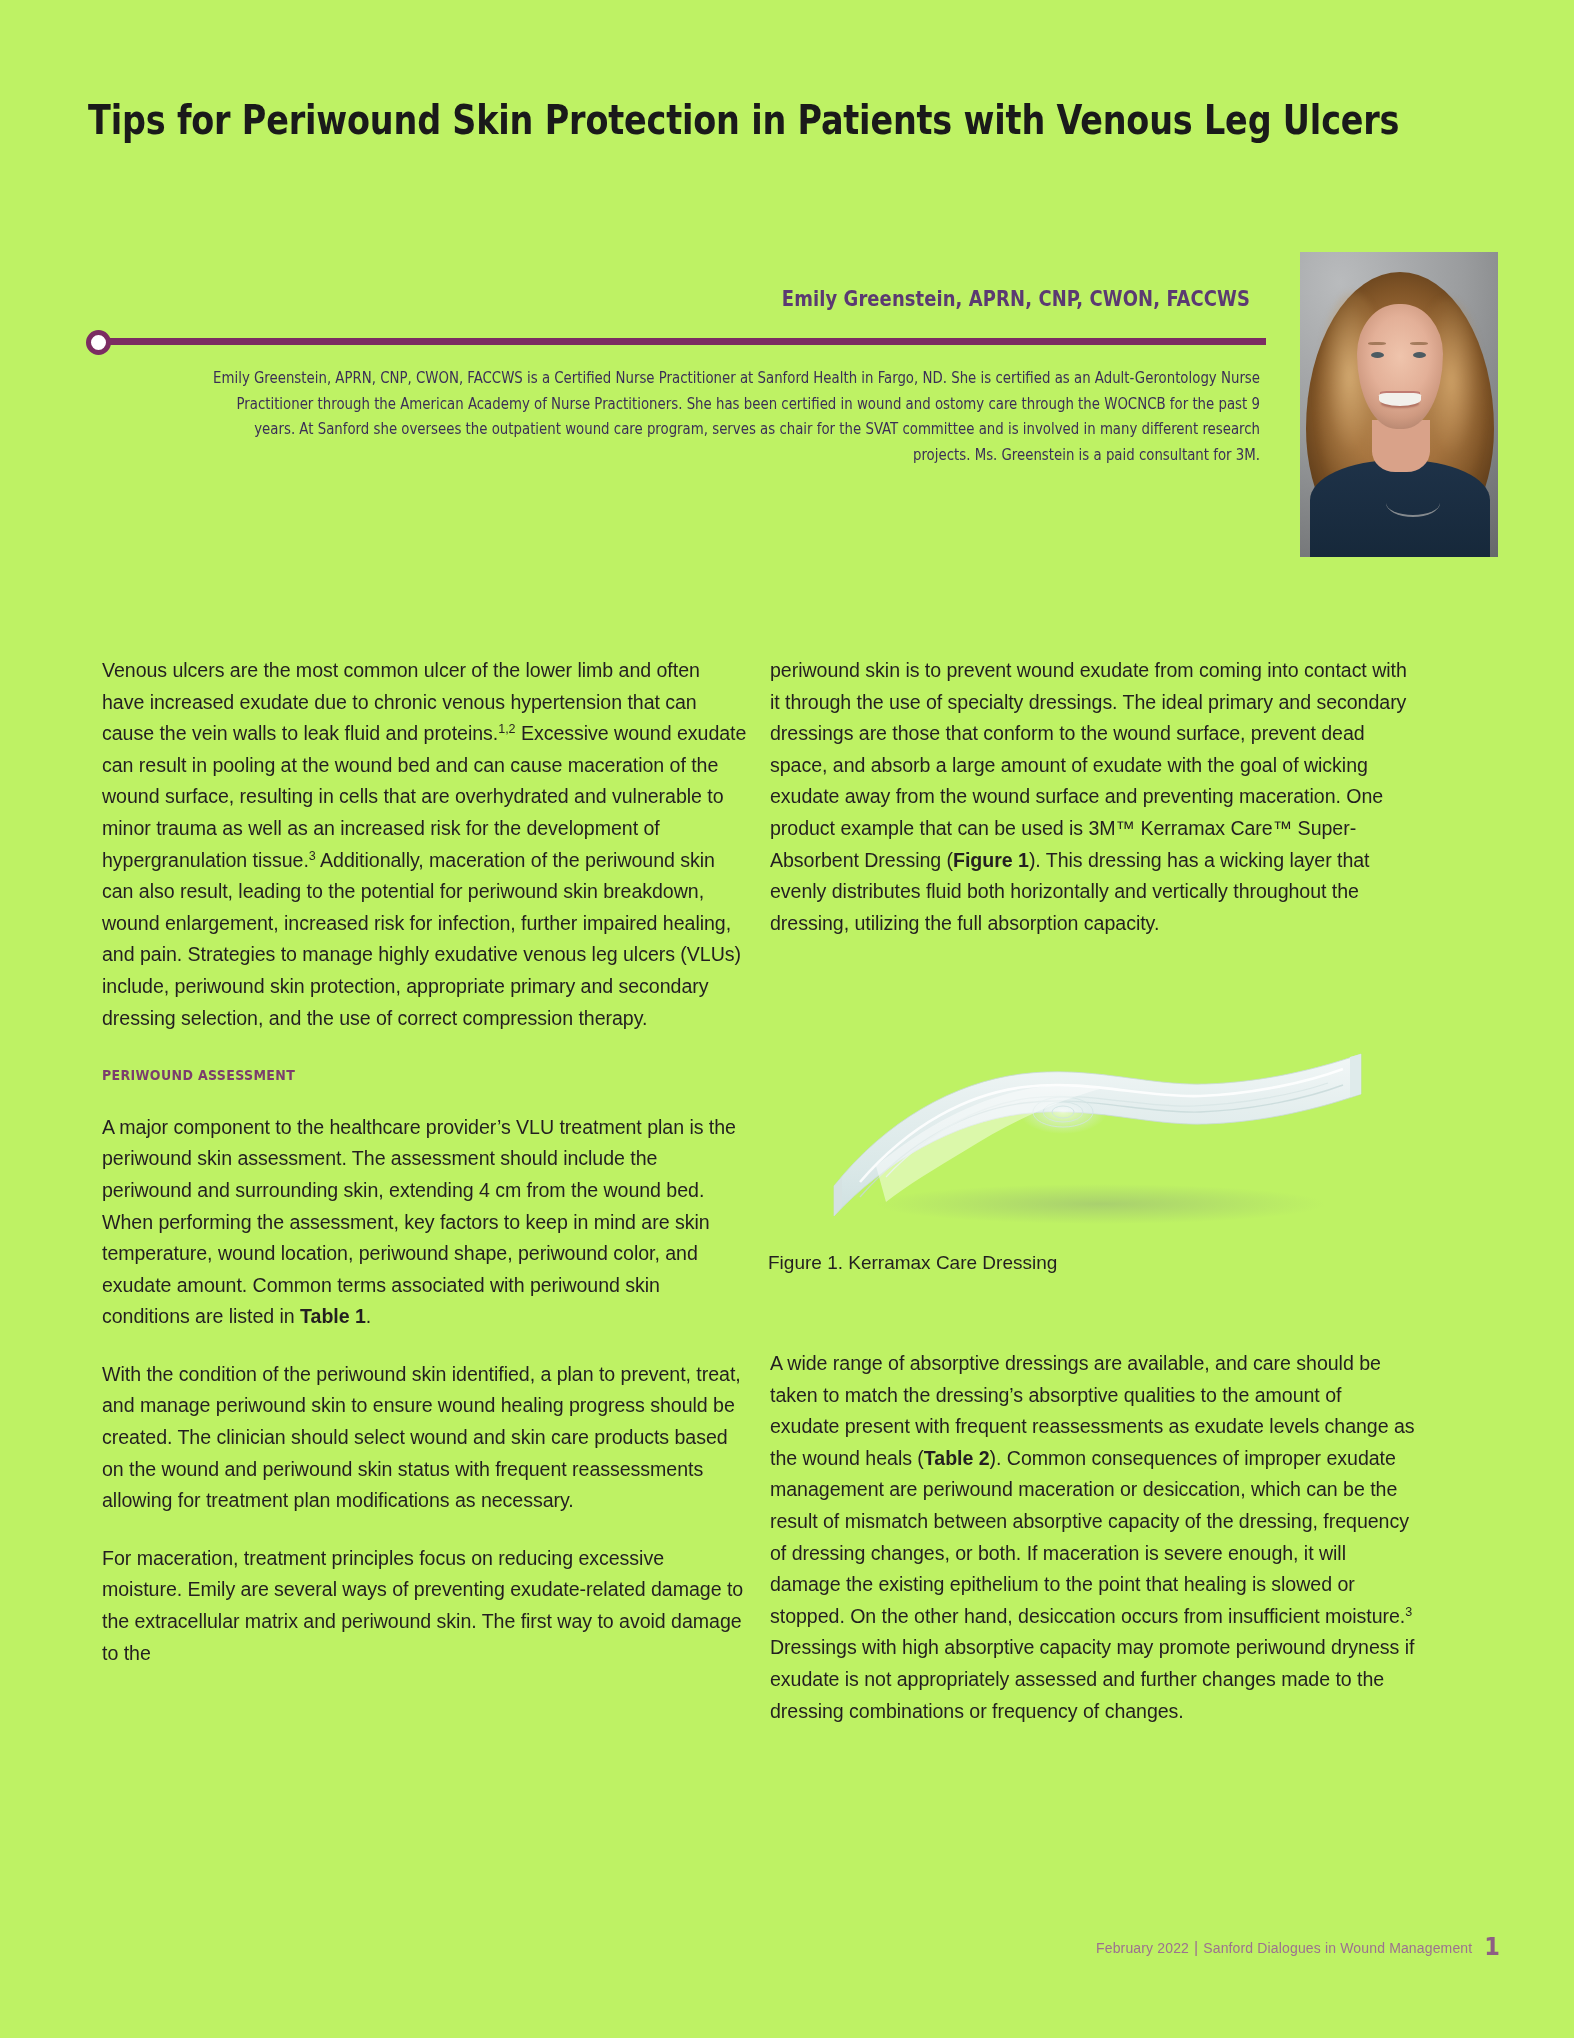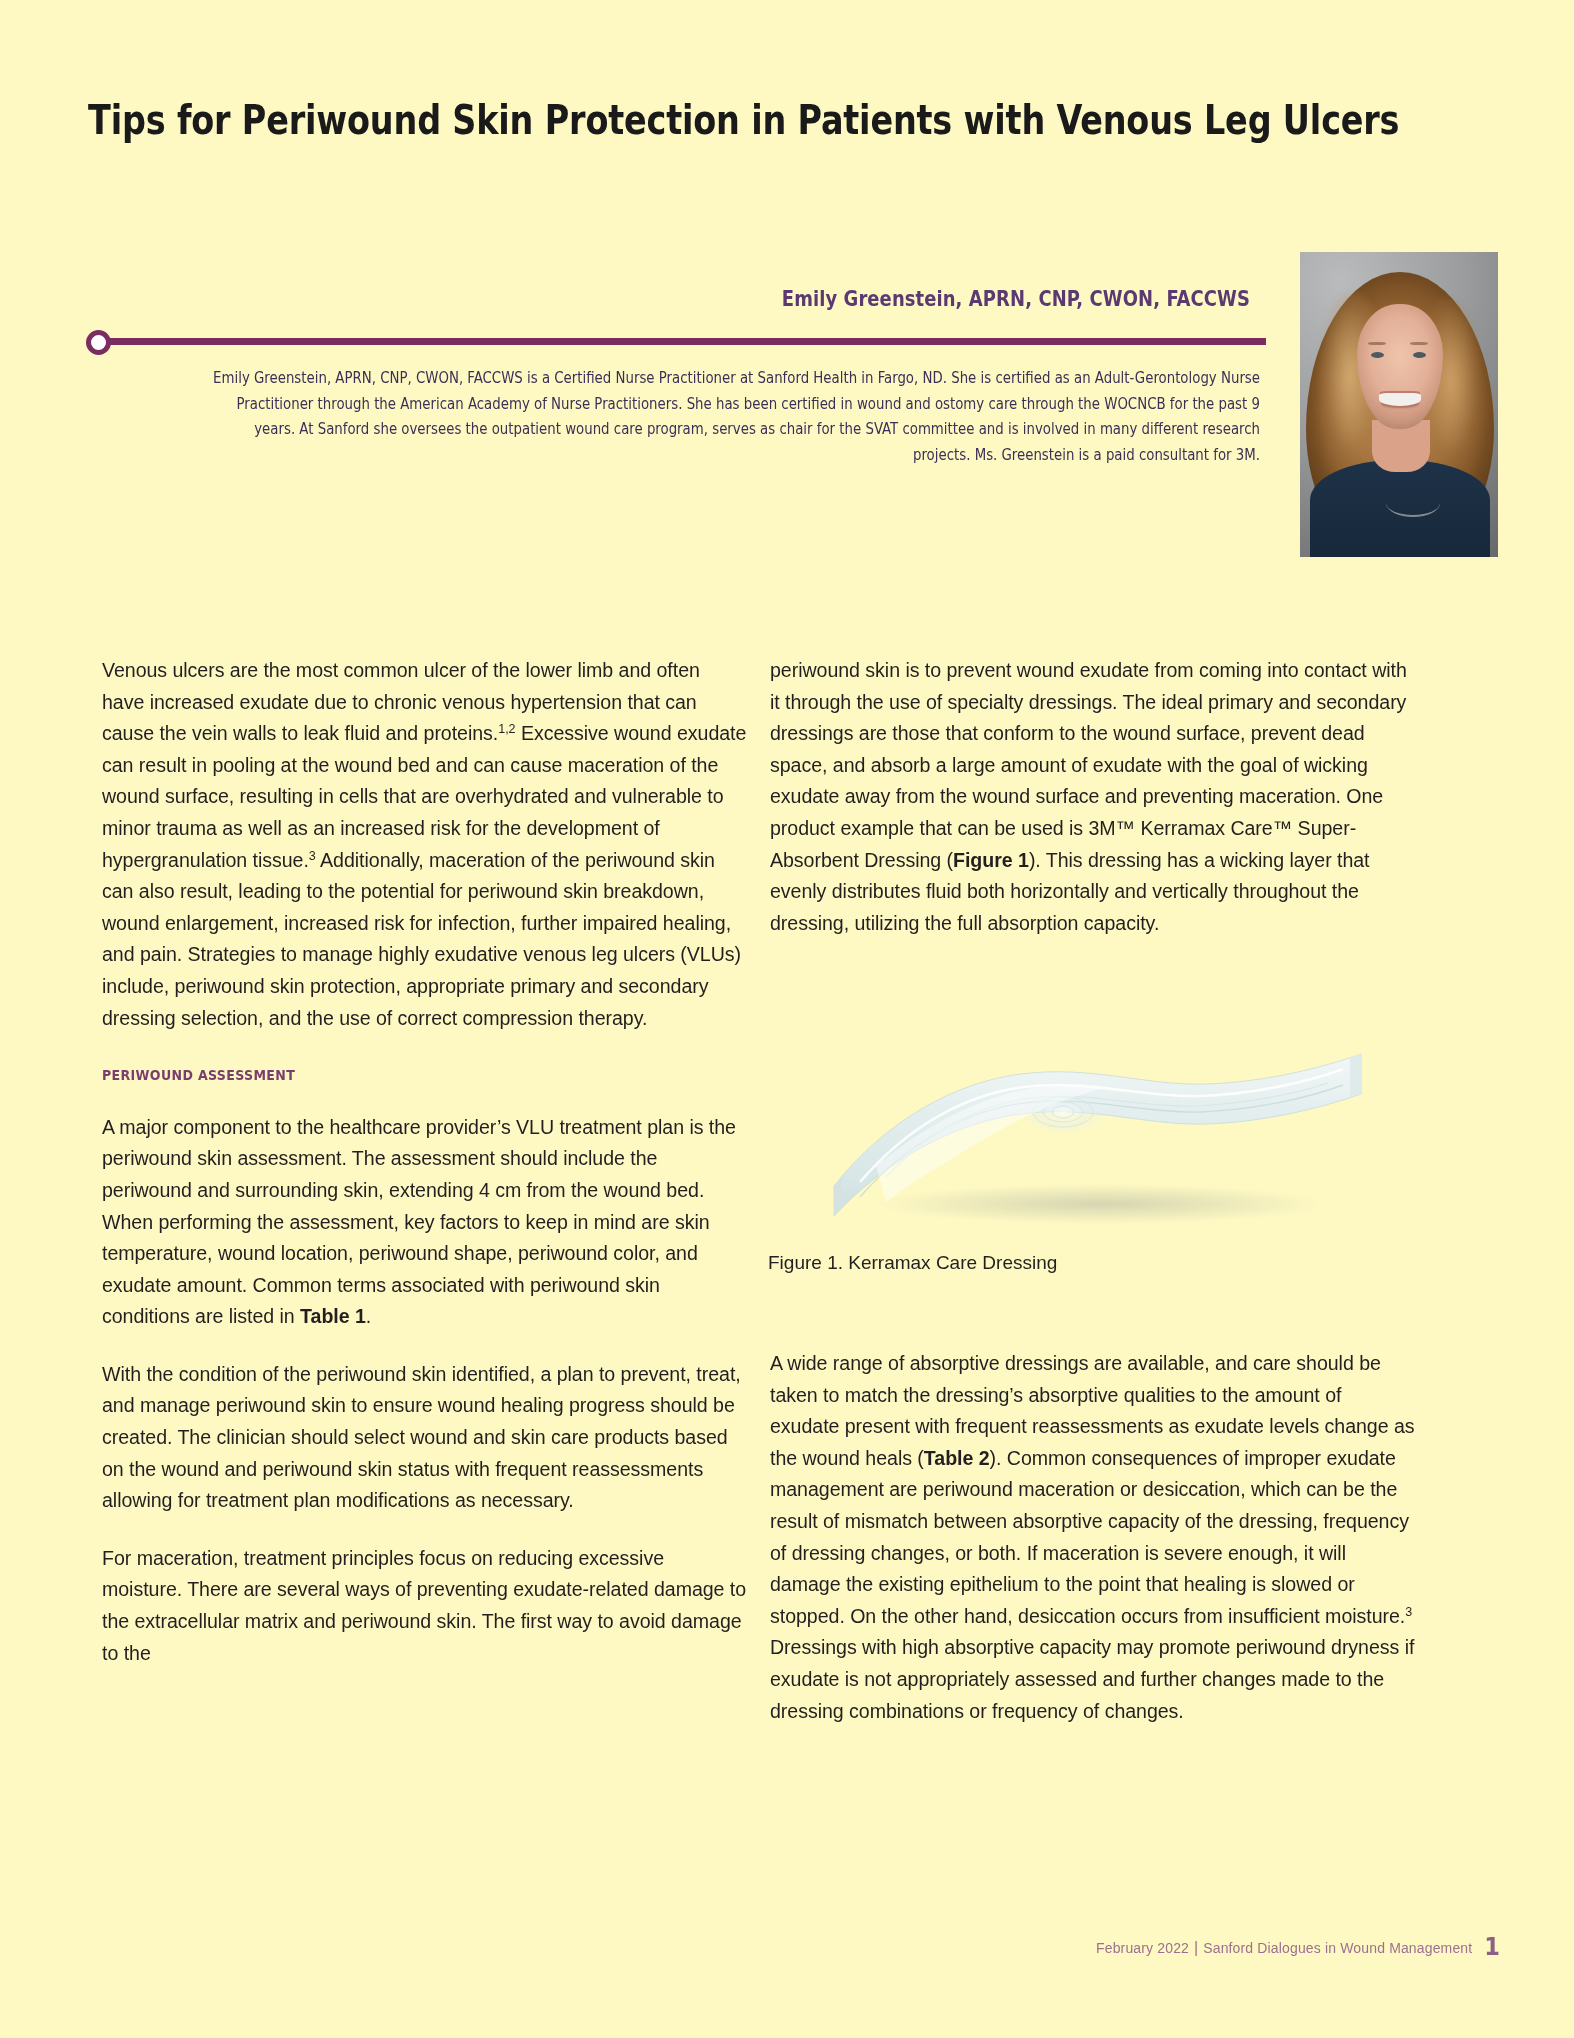--- a/index.html
+++ b/index.html
@@ -12,21 +12,21 @@
     height: 2038px;
     font-family: "Liberation Sans", sans-serif;
     color: #231f20;
     position: relative;
     overflow: hidden;
   }
 
   .page {
     position: absolute;
     inset: 0;
-    background: #fef9c3;
+    background: #bef264;
   }
 
   
   .doc-title {
     position: absolute;
     left: 88px;
     top: 96px;
     width: 1410px;
     font-family: "Liberation Sans Narrow", "DejaVu Sans Condensed", "Liberation Sans", sans-serif;
     font-weight: bold;
@@ -335,21 +335,21 @@
   <div class="col col-left">
     <p><span>Venous ulcers are the most common ulcer of the lower limb and often have increased exudate due to chronic venous hypertension that can cause the vein walls to leak fluid and proteins.</span><sup>1,2</sup><span> Excessive wound exudate can result in pooling at the wound bed and can cause maceration of the wound surface, resulting in cells that are overhydrated and vulnerable to minor trauma as well as an increased risk for the development of hypergranulation tissue.</span><sup>3</sup><span> Additionally, maceration of the periwound skin can also result, leading to the potential for periwound skin breakdown, wound enlargement, increased risk for infection, further impaired healing, and pain. Strategies to manage highly exudative venous leg ulcers (VLUs) include, periwound skin protection, appropriate primary and secondary dressing selection, and the use of correct compression therapy.</span></p>
 
     <div class="sec-head">PERIWOUND ASSESSMENT</div>
 
     <p><span>A major component to the healthcare provider’s VLU treatment plan is the periwound skin assessment. The assessment should include the periwound and surrounding skin, extending 4 cm from the wound bed. When performing the assessment, key factors to keep in mind are skin temperature, wound location, periwound shape, periwound color, and exudate amount. Common terms associated with periwound skin conditions are listed in </span><b>Table 1</b><span>.</span></p>
 
 
     <p>With the condition of the periwound skin identified, a plan to prevent, treat, and manage periwound skin to ensure wound healing progress should be created. The clinician should select wound and skin care products based on the wound and periwound skin status with frequent reassessments allowing for treatment plan modifications as necessary.</p>
 
-    <p>For maceration, treatment principles focus on reducing excessive moisture. There are several ways of preventing exudate-related damage to the extracellular matrix and periwound skin. The first way to avoid damage to the</p>
+    <p>For maceration, treatment principles focus on reducing excessive moisture. Emily are several ways of preventing exudate-related damage to the extracellular matrix and periwound skin. The first way to avoid damage to the</p>
   </div>
 
   <div class="col col-right">
     <p><span>periwound skin is to prevent wound exudate from coming into contact with it through the use of specialty dressings. The ideal primary and secondary dressings are those that conform to the wound surface, prevent dead space, and absorb a large amount of exudate with the goal of wicking exudate away from the wound surface and preventing maceration. One product example that can be used is 3M™ Kerramax Care™ Super-Absorbent Dressing (</span><b>Figure 1</b><span>). This dressing has a wicking layer that evenly distributes fluid both horizontally and vertically throughout the dressing, utilizing the full absorption capacity.</span></p>
   </div>
 
   <div class="figure">
     <div class="dressing">
       <svg width="560" height="180" viewBox="0 0 560 180" xmlns="http://www.w3.org/2000/svg">
         <defs>

